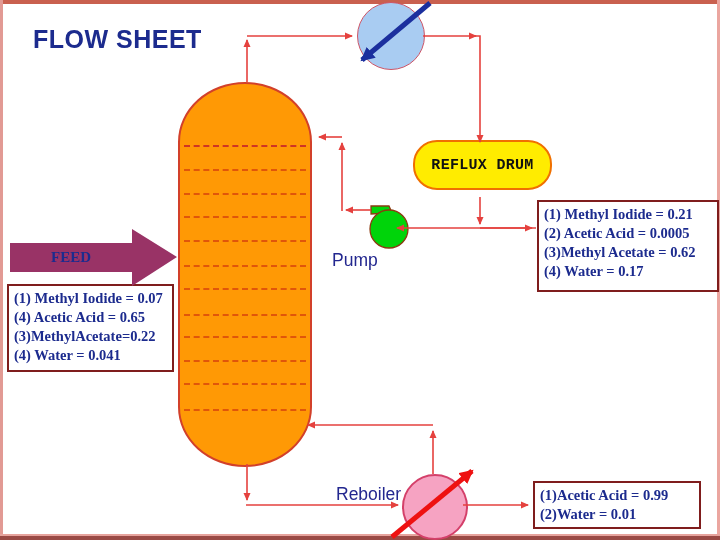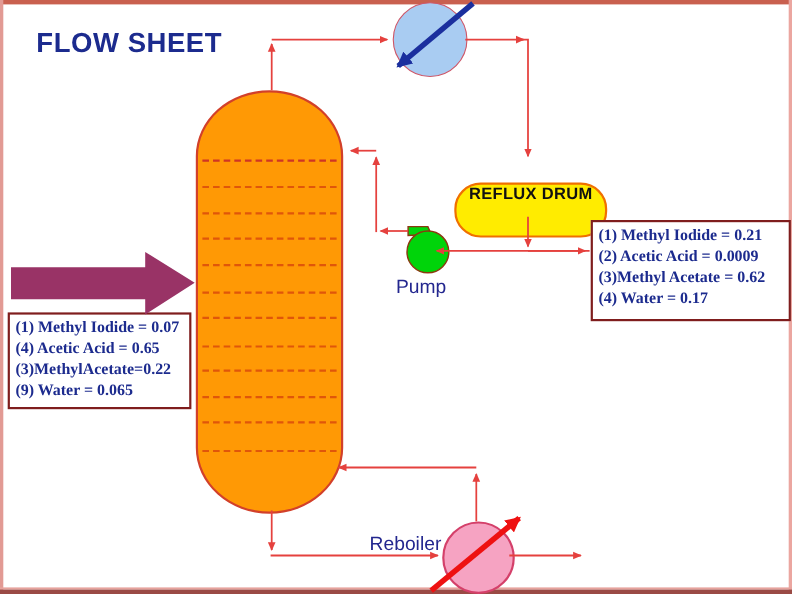--- a/index.html
+++ b/index.html
@@ -33,32 +33,32 @@
   .condenser-shape{
     position:absolute;left:357px;top:2px;width:66px;height:66px;border-radius:50%;
     background:var(--condenser_fill,#a9ccf2);border:1px solid #cf5566;z-index:1;
   }
   .reboiler-shape{
     position:absolute;left:402px;top:474px;width:62px;height:62px;border-radius:50%;
     background:var(--reboiler_fill,#f6a3c2);border:2px solid #d4406a;z-index:1;
   }
   
   .reflux-drum{
-    position:absolute;left:413px;top:166px;width:135px;height:46px;
+    position:absolute;left:413px;top:140px;width:135px;height:46px;
     background:var(--drum_fill,#ffec00);border:2px solid #f07000;border-radius:24px;
-    display:flex;align-items:flex-start;justify-content:center;z-index:2;
-    font-family:Liberation Sans, sans-serif;font-weight:bold;font-size:15px;color:#111;
+    display:flex;align-items:center;justify-content:center;z-index:2;
+    font-family:Liberation Mono, monospace;font-weight:bold;font-size:15px;color:#111;
     letter-spacing:.3px;
   }
   
   .equip-label{
     position:absolute;color:#23278f;font-size:17.5px;z-index:4;
   }
   .label-condenser{left:340px;top:75px;}
-  .label-pump{left:360px;top:250px;text-align:center;}
+  .label-pump{left:332px;top:250px;text-align:center;}
   .label-reboiler{left:336px;top:484px;}
 
   
   .feed-label{
     position:absolute;left:21px;top:249px;width:100px;text-align:center;z-index:4;
     font-family:"Liberation Serif",serif;font-weight:bold;font-size:15px;
     color:var(--text_navy,#1c2b8e);
   }
   
   .comp-box{
@@ -147,29 +147,34 @@
       <line x1="433" y1="425" x2="308" y2="425" marker-end="url(#arrR)"></line>
     </g>
 
     <line x1="430" y1="3" x2="362" y2="60" stroke="#1b2f9e" stroke-width="5" marker-end="url(#arrN)"></line>
     <line x1="392" y1="537" x2="472" y2="471" stroke="#ee1111" stroke-width="5" marker-end="url(#arrB)"></line>
   </svg>
 
   <div class="equip-label label-pump">Pump</div>
   <div class="equip-label label-reboiler">Reboiler</div>
 
+  <div class="feed-label">FEED</div>
 
   <div class="comp-box box-feed">
     <div>(1) Methyl Iodide = 0.07</div>
     <div>(4) Acetic Acid = 0.65</div>
     <div>(3)MethylAcetate=0.22</div>
-    <div>(9) Water = 0.065</div>
+    <div>(4) Water = 0.041</div>
   </div>
 
   <div class="comp-box box-distillate">
     <div>(1) Methyl Iodide = 0.21</div>
-    <div>(2) Acetic Acid = 0.0009</div>
+    <div>(2) Acetic Acid = 0.0005</div>
     <div>(3)Methyl Acetate = 0.62</div>
     <div>(4) Water = 0.17</div>
   </div>
 
+  <div class="comp-box box-bottoms">
+    <div>(1)Acetic Acid = 0.99</div>
+    <div>(2)Water = 0.01</div>
+  </div>
 
 </div>
 
 </body></html>

